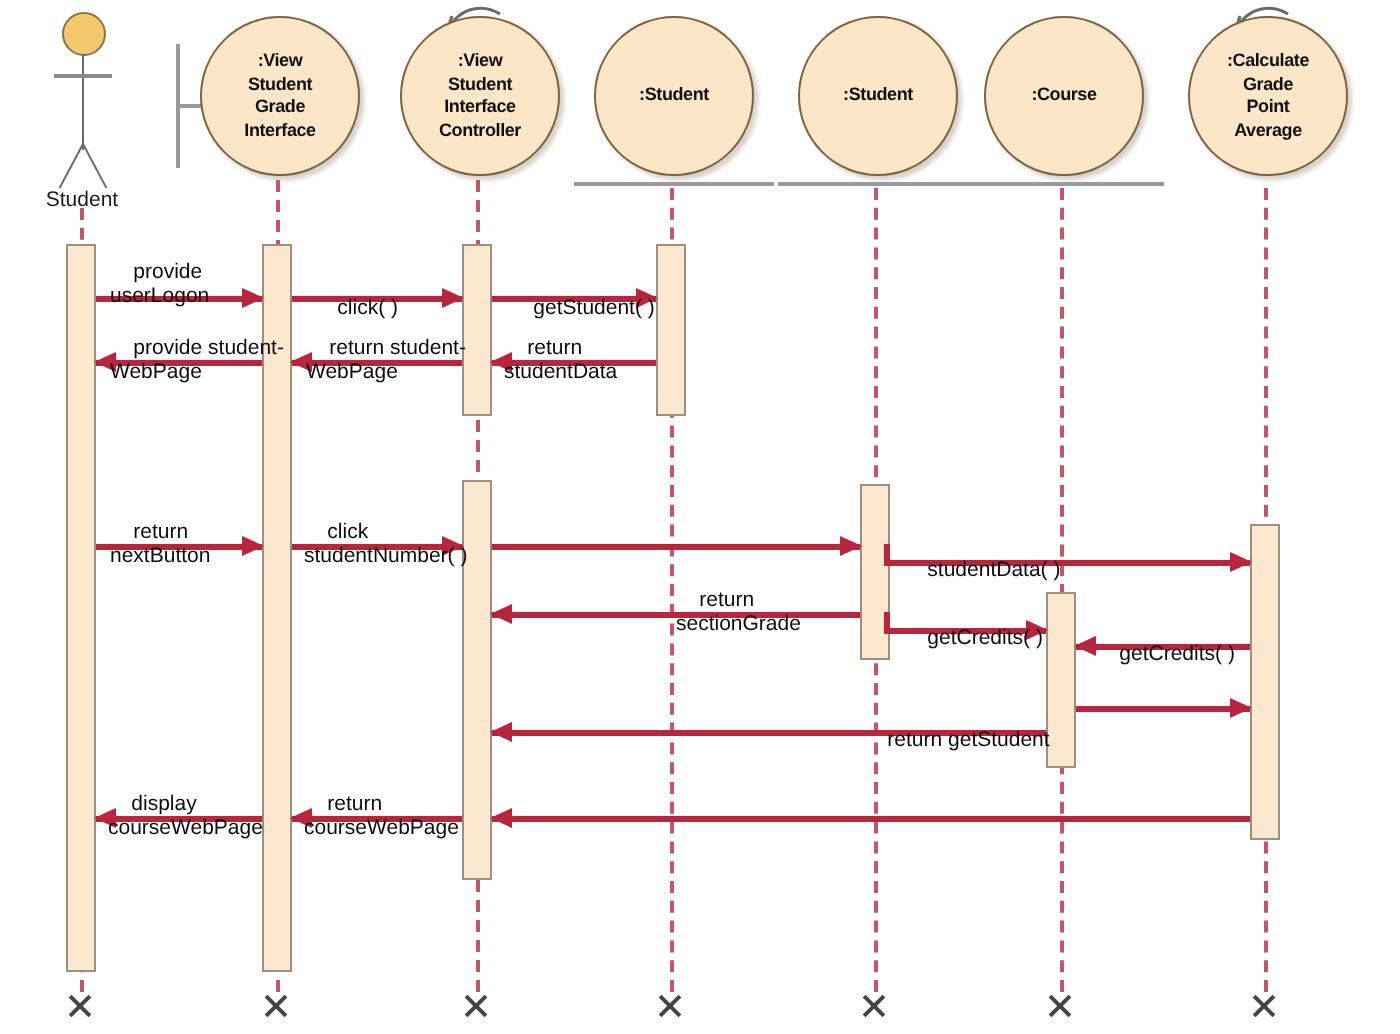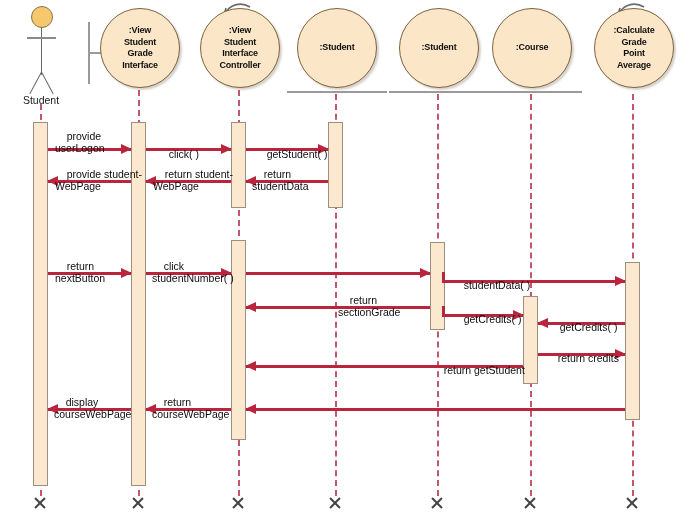--- a/index.html
+++ b/index.html
@@ -294,23 +294,20 @@
   <div class="msg left" style="left:538px;top:322px;width:87px;">
     <div class="ah"></div>
   </div>
   <div class="mlabel" style="left:548px;top:308px;">
     <span>getCredits( )</span>
   </div>
 
   <div class="msg right" style="left:538px;top:353px;width:87px;">
     <div class="ah"></div>
   </div>
-  <div class="mlabel" style="left:546px;top:339px;">
-    <span>return credits</span>
-  </div>
 
   <div class="msg left" style="left:246px;top:365px;width:277px;">
     <div class="ah"></div>
   </div>
   <div class="mlabel" style="left:432px;top:351px;">
     <span>return getStudent</span>
   </div>
 
   <div class="msg left" style="left:246px;top:408px;width:379px;">
     <div class="ah"></div>

